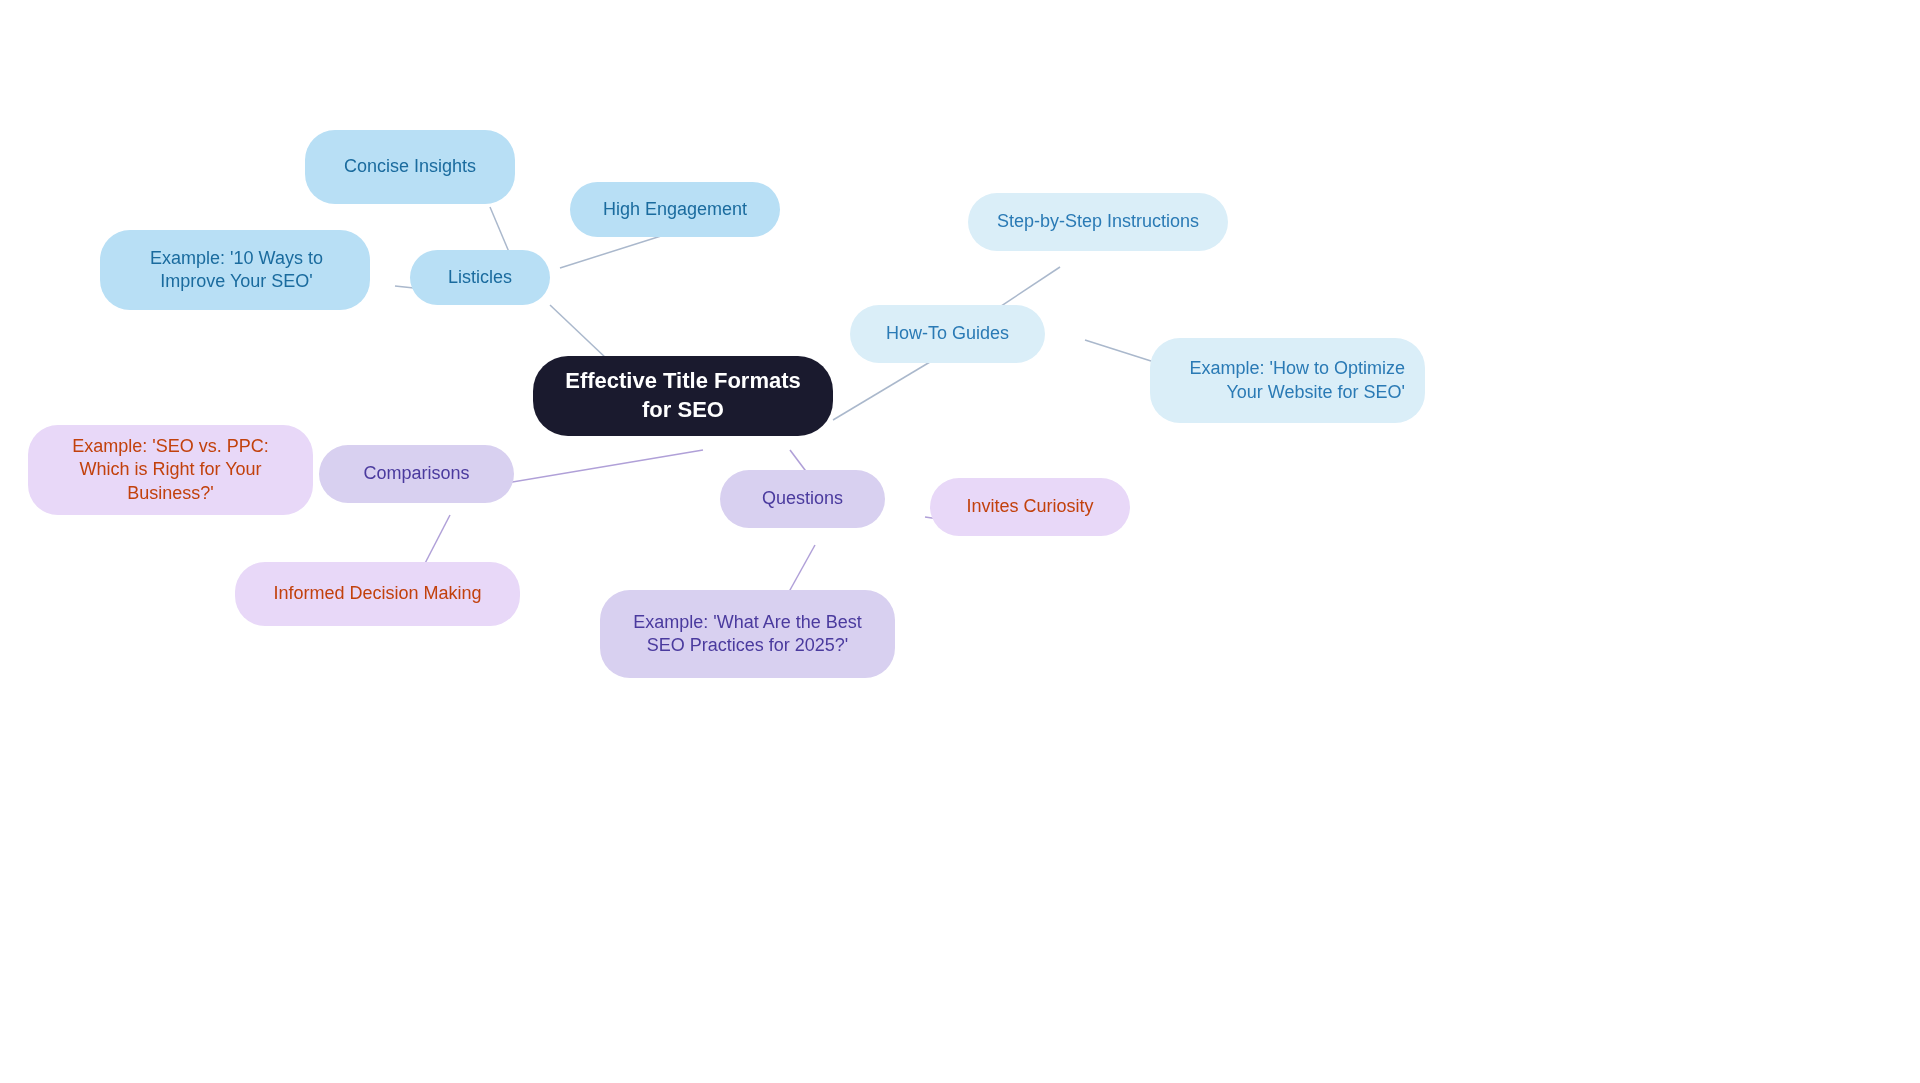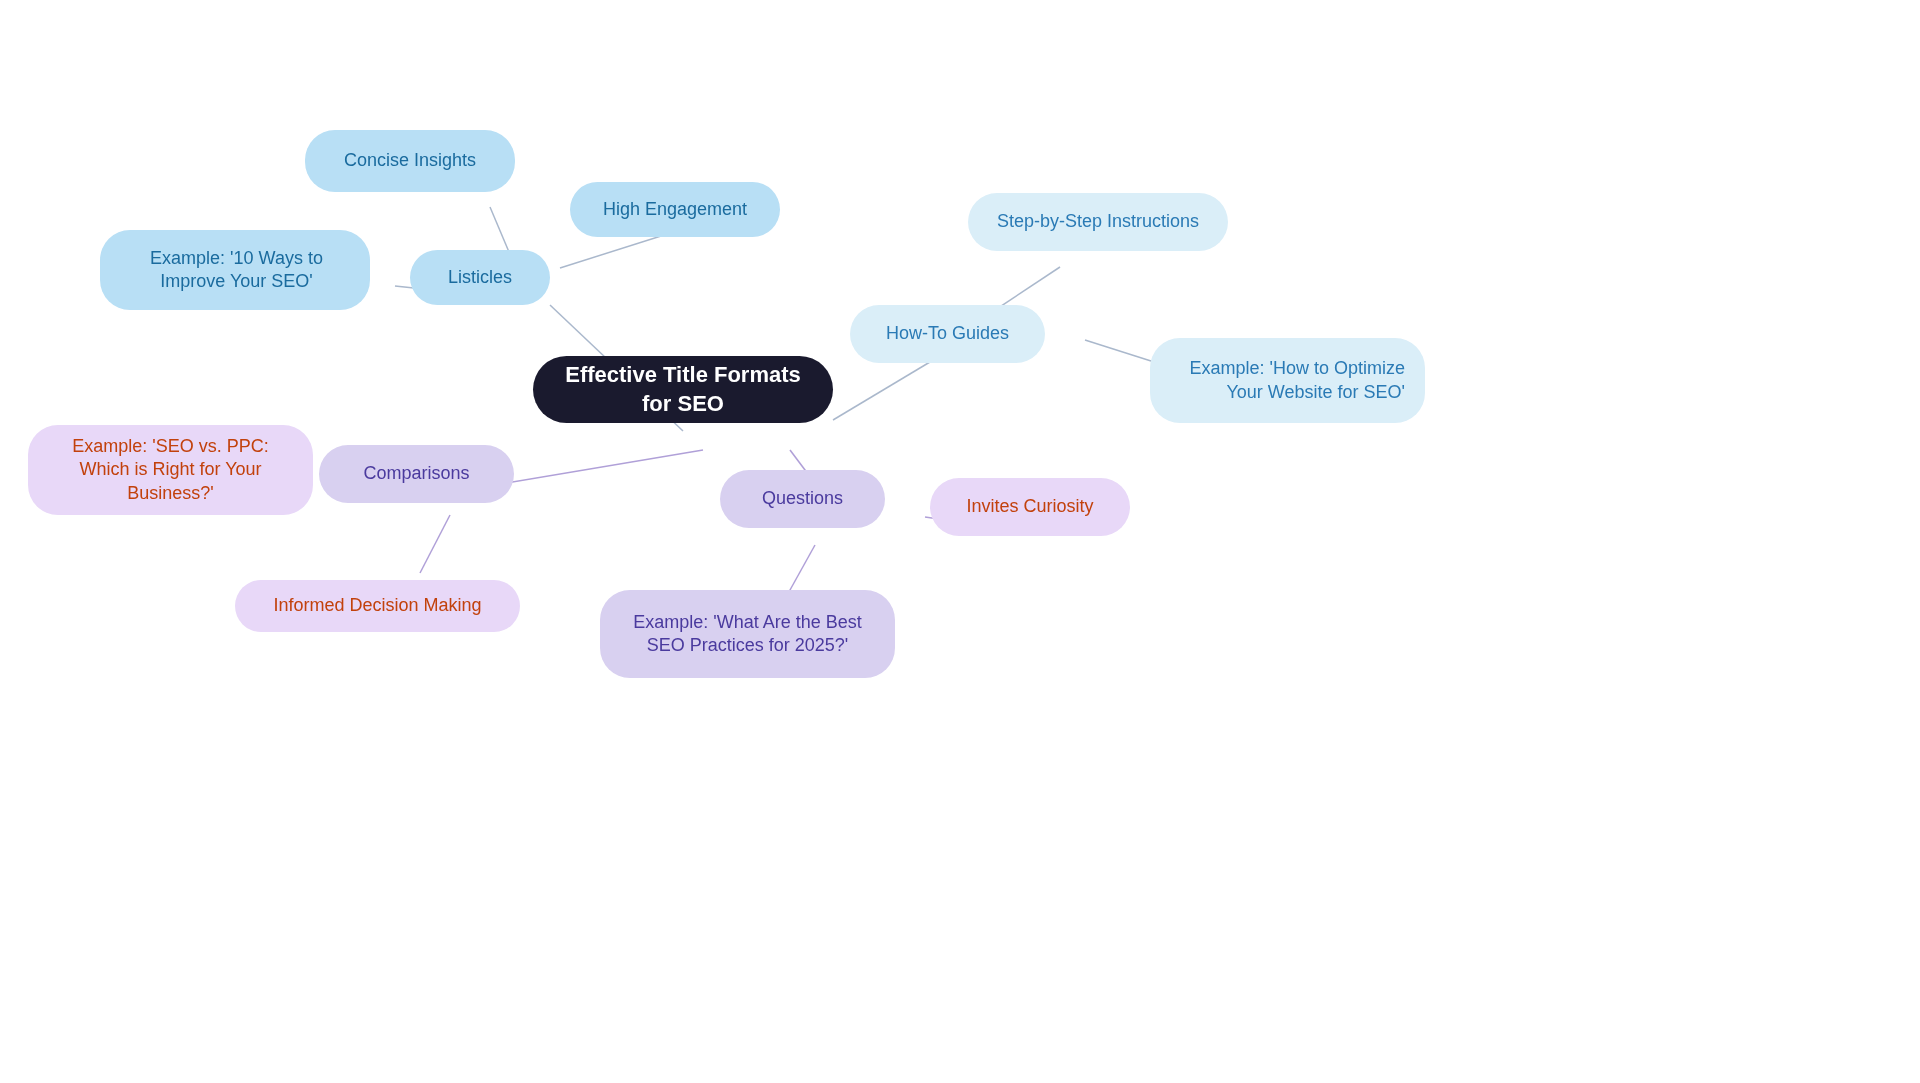--- a/index.html
+++ b/index.html
@@ -25,21 +25,21 @@
       line-height: 1.3;
     }
 
     .node-center {
       background: #1a1a2e;
       color: #ffffff;
       font-size: 22px;
       font-weight: 600;
       border-radius: 35px;
       width: 300px;
-      height: 67px;
+      height: 80px;
     }
 
     .node-blue {
       background: #b8dff5;
       color: #1a6b9e;
       border: none;
     }
 
     .node-blue-light {
       background: #daeef8;
@@ -106,21 +106,21 @@
 </svg>
 
 <div class="node node-center" style="left: 533px; top: 356px;">
   <span>Effective Title Formats for SEO</span>
 </div>
 
 <div class="node node-blue" style="left: 410px; top: 250px; width: 140px; height: 55px;">
   <span>Listicles</span>
 </div>
 
-<div class="node node-blue" style="left: 305px; top: 130px; width: 210px; height: 62px;">
+<div class="node node-blue" style="left: 305px; top: 130px; width: 210px; height: 74px;">
   <span>Concise Insights</span>
 </div>
 
 <div class="node node-blue" style="left: 570px; top: 182px; width: 210px; height: 55px;">
   <span>High Engagement</span>
 </div>
 
 <div class="node node-blue" style="left: 100px; top: 230px; width: 270px; height: 80px; padding-left: 23px;">
   <span>Example: '10 Ways to Improve Your SEO'</span>
 </div>
@@ -138,21 +138,21 @@
 </div>
 
 <div class="node node-purple" style="left: 319px; top: 445px; width: 195px; height: 58px;">
   <span>Comparisons</span>
 </div>
 
 <div class="node node-purple-light" style="left: 28px; top: 425px; width: 285px; height: 90px;">
   <span>Example: 'SEO vs. PPC: Which is Right for Your Business?'</span>
 </div>
 
-<div class="node node-purple-light" style="left: 235px; top: 580px; width: 285px; height: 52px;">
+<div class="node node-purple-light" style="left: 235px; top: 562px; width: 285px; height: 64px;">
   <span>Informed Decision Making</span>
 </div>
 
 <div class="node node-purple" style="left: 720px; top: 470px; width: 165px; height: 58px;">
   <span>Questions</span>
 </div>
 
 <div class="node node-purple-light" style="left: 930px; top: 478px; width: 200px; height: 58px;">
   <span>Invites Curiosity</span>
 </div>

